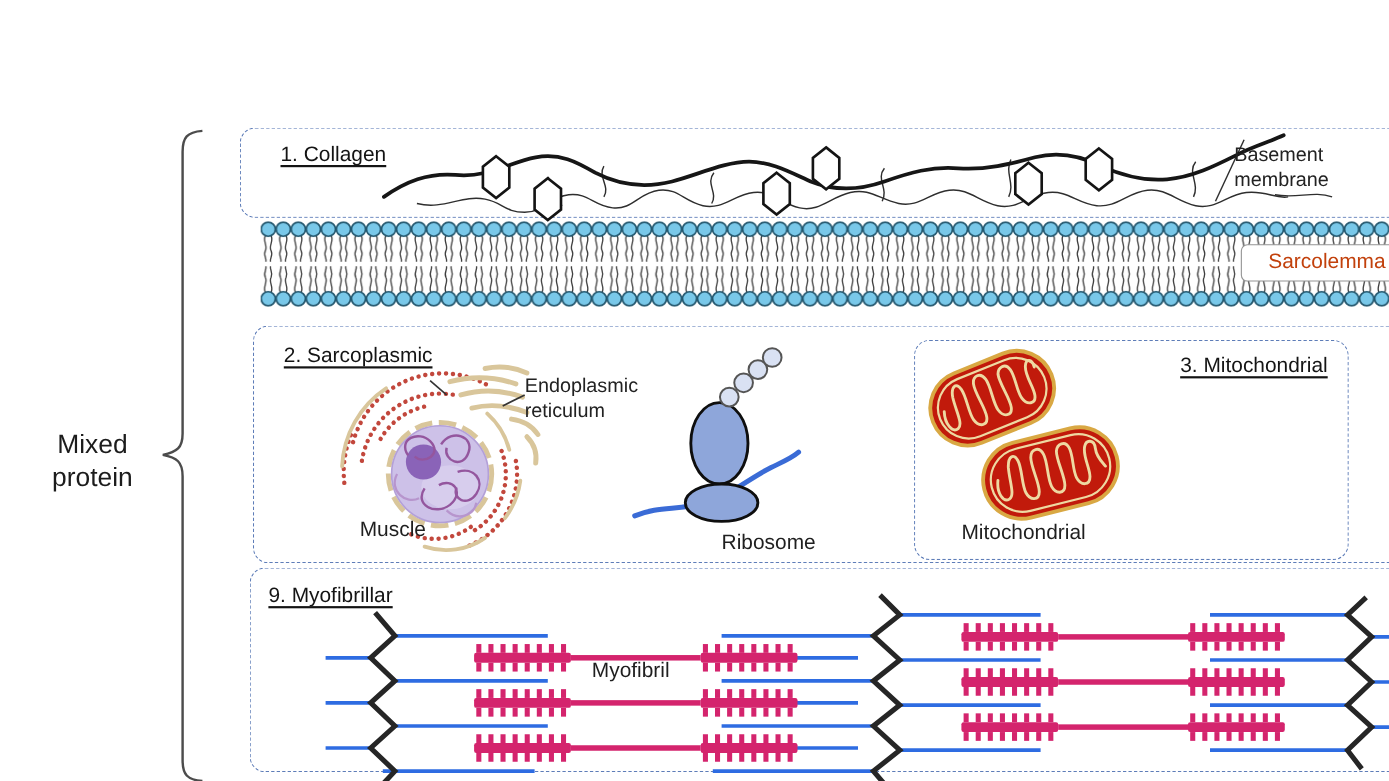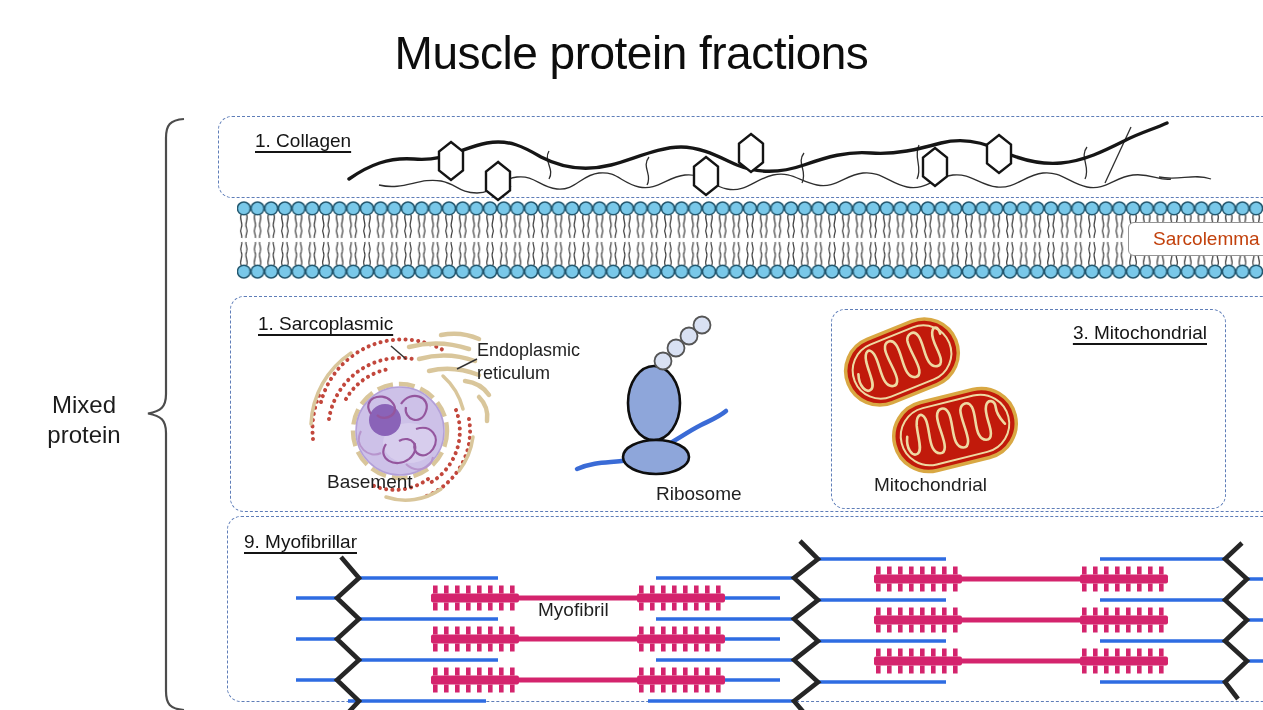--- a/index.html
+++ b/index.html
@@ -37,21 +37,20 @@
   .cristae{stroke:var(--cristae);stroke-width:2.6;fill:none;stroke-linecap:round;}
   .mito-shell{fill:var(--mito-fill);stroke:var(--mito-edge);stroke-width:3.5;}
   .brace-path{stroke:var(--brace);stroke-width:2.2;fill:none;}
   .ptr{stroke:#333;stroke-width:1.5;fill:none;}
 </style>
 </head>
 <body>
 
 <div class="canvas">
 
-  <div class="abs title">Muscle protein fractions</div>
 
   <svg class="abs" style="left:138px;top:116px;" width="52" height="594" viewBox="0 0 52 594">
     <path class="brace-path" d="M46,3 C32,4 28,9 28,22 L28,278 C28,291 23,295 10,297.5 C23,300 28,304 28,317 L28,575 C28,588 32,593 46,594"></path>
   </svg>
   <div class="abs mixed">Mixed protein</div>
 
   <div class="abs dashedbox box1">
     <svg class="abs" style="left:0;top:0;" width="1062" height="79" viewBox="0 0 1062 79">
       <g>
         <path class="thin-fiber" d="M160,68 C185,74 200,60 222,64 C238,67 240,76 258,76 C276,76 280,62 298,60 C316,58 320,70 338,72 C356,74 362,58 380,56 C398,54 402,66 420,70 C438,74 448,60 466,58 C484,56 490,68 508,72 C526,76 536,62 554,58 C572,54 580,64 598,68 C616,72 626,58 644,56 C662,54 670,66 688,70 C706,74 716,60 734,58 C752,56 760,68 778,70 C796,72 806,58 824,56 C842,54 850,66 868,70 C886,74 896,60 914,58 C932,56 940,64 952,62"></path>
@@ -68,20 +67,21 @@
       <g>
         <polygon class="hex" points="232,25 244,34.5 244,53.5 232,63 220,53.5 220,34.5"></polygon>
         <polygon class="hex" points="279,45 291,54.5 291,73.5 279,83 267,73.5 267,54.5"></polygon>
         <polygon class="hex" points="487,40 499,49.5 499,68.5 487,78 475,68.5 475,49.5"></polygon>
         <polygon class="hex" points="532,17 544,26.5 544,45.5 532,55 520,45.5 520,26.5"></polygon>
         <polygon class="hex" points="716,31 728,40.5 728,59.5 716,69 704,59.5 704,40.5"></polygon>
         <polygon class="hex" points="780,18 792,27.5 792,46.5 780,56 768,46.5 768,27.5"></polygon>
       </g>
     </svg>
     <div class="abs heading" style="left:36px;top:13px;text-align:center;">1. Collagen</div>
+    <div class="abs wraplbl" style="left:903px;top:12px;width:110px;">Basement membrane</div>
   </div>
 
   <svg class="abs" style="left:237px;top:201px;" width="1026" height="78" viewBox="0 0 1026 78">
     <defs>
       <pattern id="lipTop" width="13.68" height="39" patternUnits="userSpaceOnUse">
         <path class="tail" d="M4.2,13.5 c-2.5,4.5 2.5,9 0,13.5 c-2,4 1.5,7 0.5,10"></path>
         <path class="tail" d="M9.5,13.5 c2.5,4.5 -2.5,9 0,13.5 c2,4 -1.5,7 -0.5,10"></path>
         <circle class="head" cx="6.84" cy="7.4" r="6.4"></circle>
       </pattern>
       <pattern id="lipBot" width="13.68" height="39" patternUnits="userSpaceOnUse">
@@ -89,21 +89,21 @@
         <path class="tail" d="M9.5,25.5 c2.5,-4.5 -2.5,-9 0,-13.5 c2,-4 -1.5,-7 -0.5,-10"></path>
         <circle class="head" cx="6.84" cy="31.6" r="6.4"></circle>
       </pattern>
     </defs>
     <rect x="0" y="0" width="1026" height="39" fill="url(#lipTop)"></rect>
     <rect x="0" y="39" width="1026" height="39" fill="url(#lipBot)"></rect>
   </svg>
   <div class="abs sarco-tag">Sarcolemma</div>
 
   <div class="abs dashedbox box2">
-    <div class="abs heading" style="left:27px;top:16px;">1. Sarcoplasmic</div>
+    <div class="abs heading" style="left:27px;top:16px;">2. Sarcoplasmic</div>
 
     <svg class="abs" style="left:60px;top:22px;" width="240" height="185" viewBox="0 0 240 185">
       <g>
         <path class="erdots" d="M30,83 A84,84 0 0 1 152,31"></path>
         <path class="erdots" d="M38,100 A72,72 0 0 1 122,40"></path>
         <path class="erdots" d="M55,80 A62,62 0 0 1 98,50"></path>
         <path class="erdots" d="M165,91 A60,60 0 0 1 139,164"></path>
         <path class="erdots" d="M178,100 A70,70 0 0 1 133,178"></path>
         <path class="erdots" d="M137,160 A56,56 0 0 1 81,166"></path>
         <path class="erdots" d="M22,120 A90,90 0 0 1 30,72"></path>
@@ -133,21 +133,21 @@
           <path class="chrom" d="M80,95 C70,80 90,72 100,82 C112,94 94,104 86,96"></path>
           <path class="chrom" d="M110,85 C120,70 140,78 135,92 C130,108 112,100 115,88"></path>
           <path class="chrom" d="M95,125 C85,140 105,150 118,140 C132,128 120,115 108,122"></path>
           <path class="chrom" d="M125,110 C140,105 150,118 142,130 C134,142 120,135 124,124"></path>
           <path class="chrom2" d="M70,112 C62,127 78,140 90,134"></path>
           <path class="chrom2" d="M115,145 C125,155 140,150 142,138"></path>
         </g>
       </g>
     </svg>
     <div class="abs wraplbl" style="left:246px;top:42px;width:135px;">Endoplasmic reticulum</div>
-    <div class="abs lbl" style="left:96px;top:174px;">Basement</div>
+    <div class="abs lbl" style="left:96px;top:174px;">Muscle</div>
 
     <svg class="abs" style="left:340px;top:20px;" width="160" height="175" viewBox="0 0 160 175">
       <ellipse cx="83" cy="86" rx="26" ry="37" style="fill:var(--ribosome);" stroke="#0e0e0e" stroke-width="2.6"></ellipse>
       <path d="M6,152 C30,142 45,148 70,140 C95,132 110,118 130,108 C138,104 148,100 155,94" style="stroke:var(--mrna);" stroke-width="4.5" fill="none" stroke-linecap="round"></path>
       <ellipse cx="85" cy="140" rx="33" ry="17" style="fill:var(--ribosome);" stroke="#0e0e0e" stroke-width="2.6"></ellipse>
       <g>
         <circle cx="92" cy="44" r="8.5" style="fill:var(--chain);" stroke="#555" stroke-width="1.8"></circle>
         <circle cx="105" cy="31" r="8.5" style="fill:var(--chain);" stroke="#555" stroke-width="1.8"></circle>
         <circle cx="118" cy="19" r="8.5" style="fill:var(--chain);" stroke="#555" stroke-width="1.8"></circle>
         <circle cx="131" cy="8" r="8.5" style="fill:var(--chain);" stroke="#555" stroke-width="1.8"></circle>

